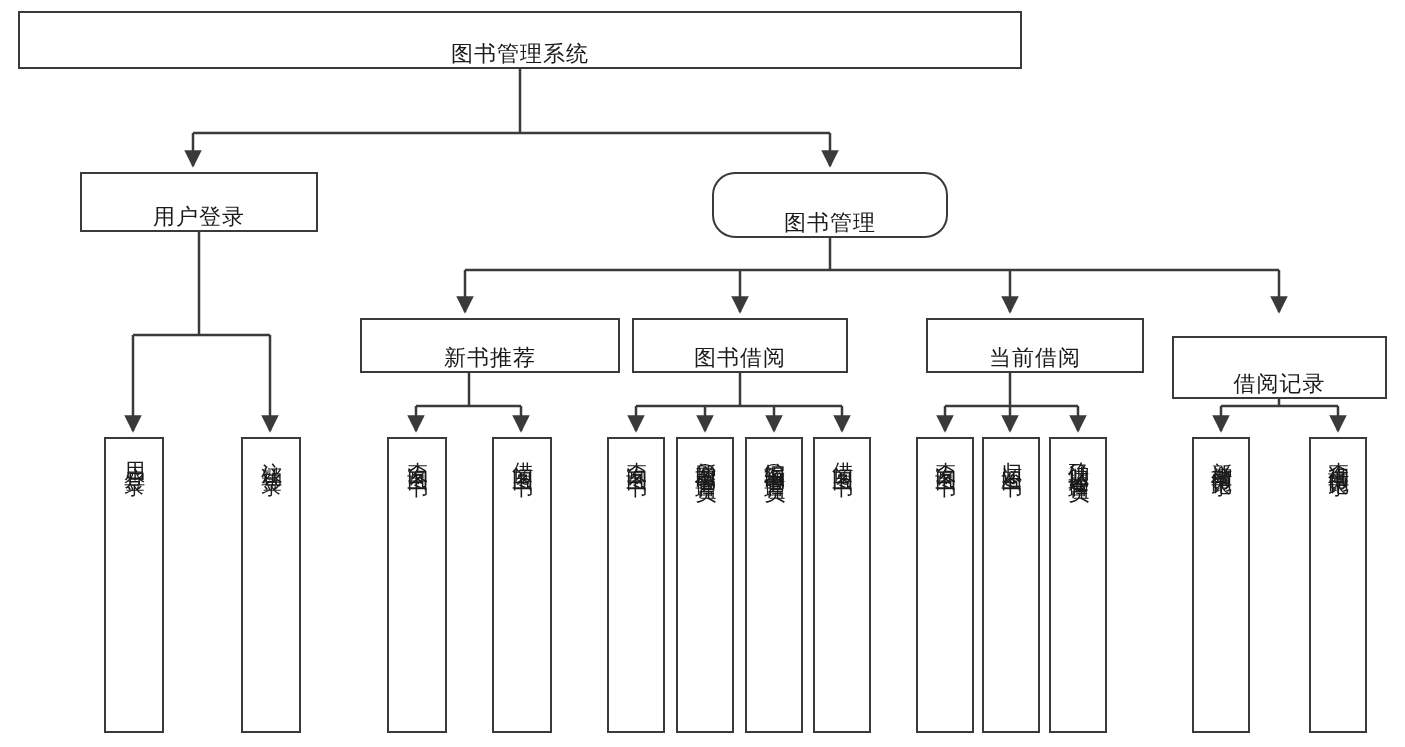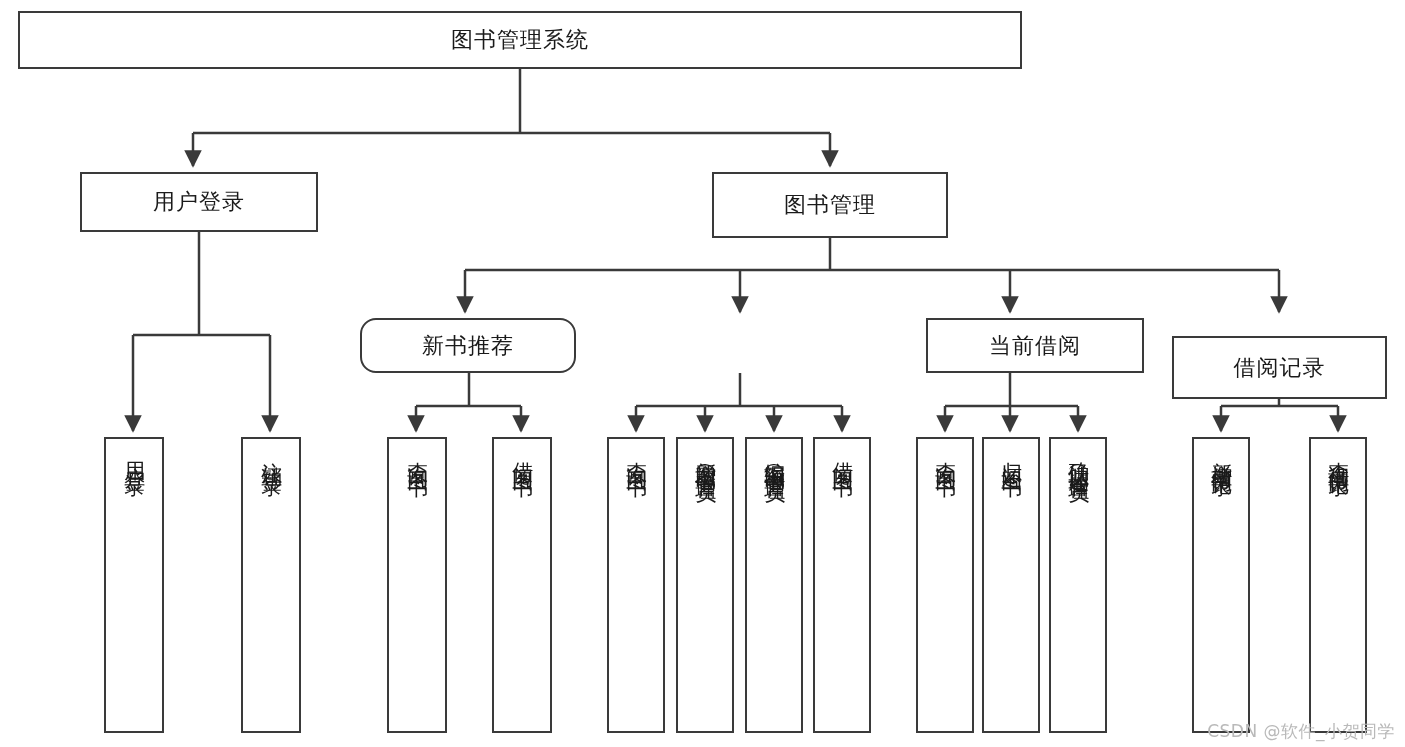--- a/index.html
+++ b/index.html
@@ -21,21 +21,21 @@
     width:1405px;
     height:747px;
     pointer-events:none;
   }
   .node{
     position:absolute;
     box-sizing:border-box;
     background:#ffffff;
     border:2.5px solid #3a3a3a;
     display:flex;
-    align-items:center;
+    align-items:flex-end;
     justify-content:center;
     color:#1a1a1a;
     z-index:2;
   }
   .node .label{
     font-size:22px;
     line-height:1.25;
     letter-spacing:1px;
     white-space:nowrap;
     user-select:none;
@@ -126,28 +126,31 @@
   </svg>
 
   <div class="node" style="left:18px; top:11px; width:1004px; height:58px;">
     <span class="label">图书管理系统</span>
   </div>
 
   <div class="node" style="left:80px; top:172px; width:238px; height:60px;">
     <span class="label">用户登录</span>
   </div>
 
-  <div class="node" style="left:712px; top:172px; width:236px; height:66px;">
+  <div class="node" style="left:712px; top:172px; width:236px; height:66px;border-radius:23px;">
     <span class="label">图书管理</span>
   </div>
 
-  <div class="node" style="left:360px; top:318px; width:216px; height:55px;border-radius:16px;">
+  <div class="node" style="left:360px; top:318px; width:260px; height:55px;">
     <span class="label">新书推荐</span>
   </div>
 
+  <div class="node" style="left:632px; top:318px; width:216px; height:55px;">
+    <span class="label">图书借阅</span>
+  </div>
 
   <div class="node" style="left:902px; top:318px; width:218px; height:55px;margin-left:24px;">
     <span class="label">当前借阅</span>
   </div>
 
   <div class="node" style="left:1172px; top:312px; width:215px; height:63px;margin-top:24px;">
     <span class="label">借阅记录</span>
   </div>
 
   <div class="node leaf" style="left:104px; top:437px; width:60px; height:296px;">
@@ -195,15 +198,14 @@
   </div>
 
   <div class="node leaf tall" style="left:1192px; top:437px; width:58px; height:296px;">
     <span class="label">新增借阅记录</span>
   </div>
 
   <div class="node leaf tall" style="left:1309px; top:437px; width:58px; height:296px;">
     <span class="label">查询借阅记录</span>
   </div>
 
-  <div class="watermark">CSDN @软件_小贺同学</div>
 
 </div>
 
 </body></html>

